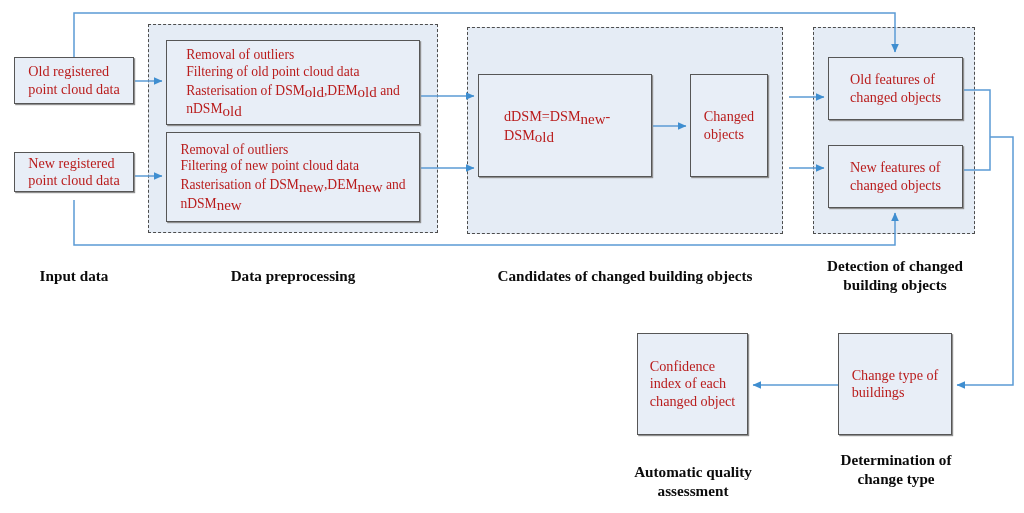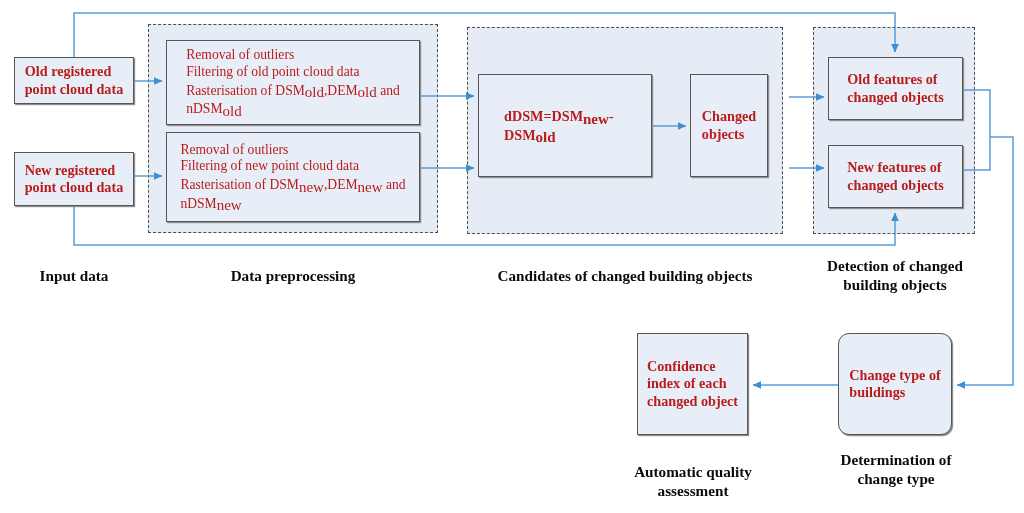--- a/index.html
+++ b/index.html
@@ -10,21 +10,21 @@
   
   .stage-box{position:absolute;background:#e5ecf5;border:1.6px dashed #4d4d4d;box-sizing:border-box;}
 
   
   .node{position:absolute;background:#e8eef7;border:1.3px solid #565656;
         box-sizing:border-box;display:flex;align-items:center;justify-content:center;
         text-align:left;color:#b91c1c;line-height:1.22;
         box-shadow:1.2px 1.2px 0 0 #8f8f8f;}
   .node .txt{display:block;padding:0 4px;}
 
-  .f14{font-size:14.2px;font-weight:bold;}
+  .f14{font-size:14.2px;}
   .f135{font-size:13.6px;}
   sub{font-size:15px;vertical-align:baseline;position:relative;top:2.5px;}
 
   
   .caption{position:absolute;text-align:center;font-weight:bold;
            font-size:15.2px;line-height:1.26;color:#0b0b0b;
            font-family:"Liberation Serif","DejaVu Serif",serif;}
 
   svg.wires{position:absolute;left:0;top:0;width:1024px;height:513px;
             pointer-events:none;overflow:visible;}
@@ -72,21 +72,21 @@
     </g>
   </svg>
 
   <div class="node f14" style="left:14px;top:57px;width:120px;height:47px;">
     <span class="txt">
       <span>Old registered</span><br>
       <span>point cloud data</span>
     </span>
   </div>
 
-  <div class="node f14" style="left:14px;top:152px;width:120px;height:54px;">
+  <div class="node f14" style="left:14px;top:152px;width:120px;height:40px;">
     <span class="txt">
       <span>New registered</span><br>
       <span>point cloud data</span>
     </span>
   </div>
 
   <div class="node f135" style="left:166px;top:40px;width:254px;height:85px;">
     <span class="txt">
       <span>Removal of outliers</span><br>
       <span>Filtering of old point cloud data</span><br>
@@ -130,21 +130,21 @@
   </div>
 
   <div class="node f14" style="left:637px;top:333px;width:111px;height:102px;">
     <span class="txt">
       <span>Confidence</span><br>
       <span>index of each</span><br>
       <span>changed object</span>
     </span>
   </div>
 
-  <div class="node f14" style="left:838px;top:333px;width:114px;height:102px;border-radius:11px;">
+  <div class="node f14" style="left:838px;top:333px;width:114px;height:102px;">
     <span class="txt">
       <span>Change type of</span><br>
       <span>buildings</span>
     </span>
   </div>
 
   <div class="caption" style="left:4px;top:266px;width:140px;">Input data</div>
 
   <div class="caption" style="left:188px;top:266px;width:210px;">Data preprocessing</div>
 

